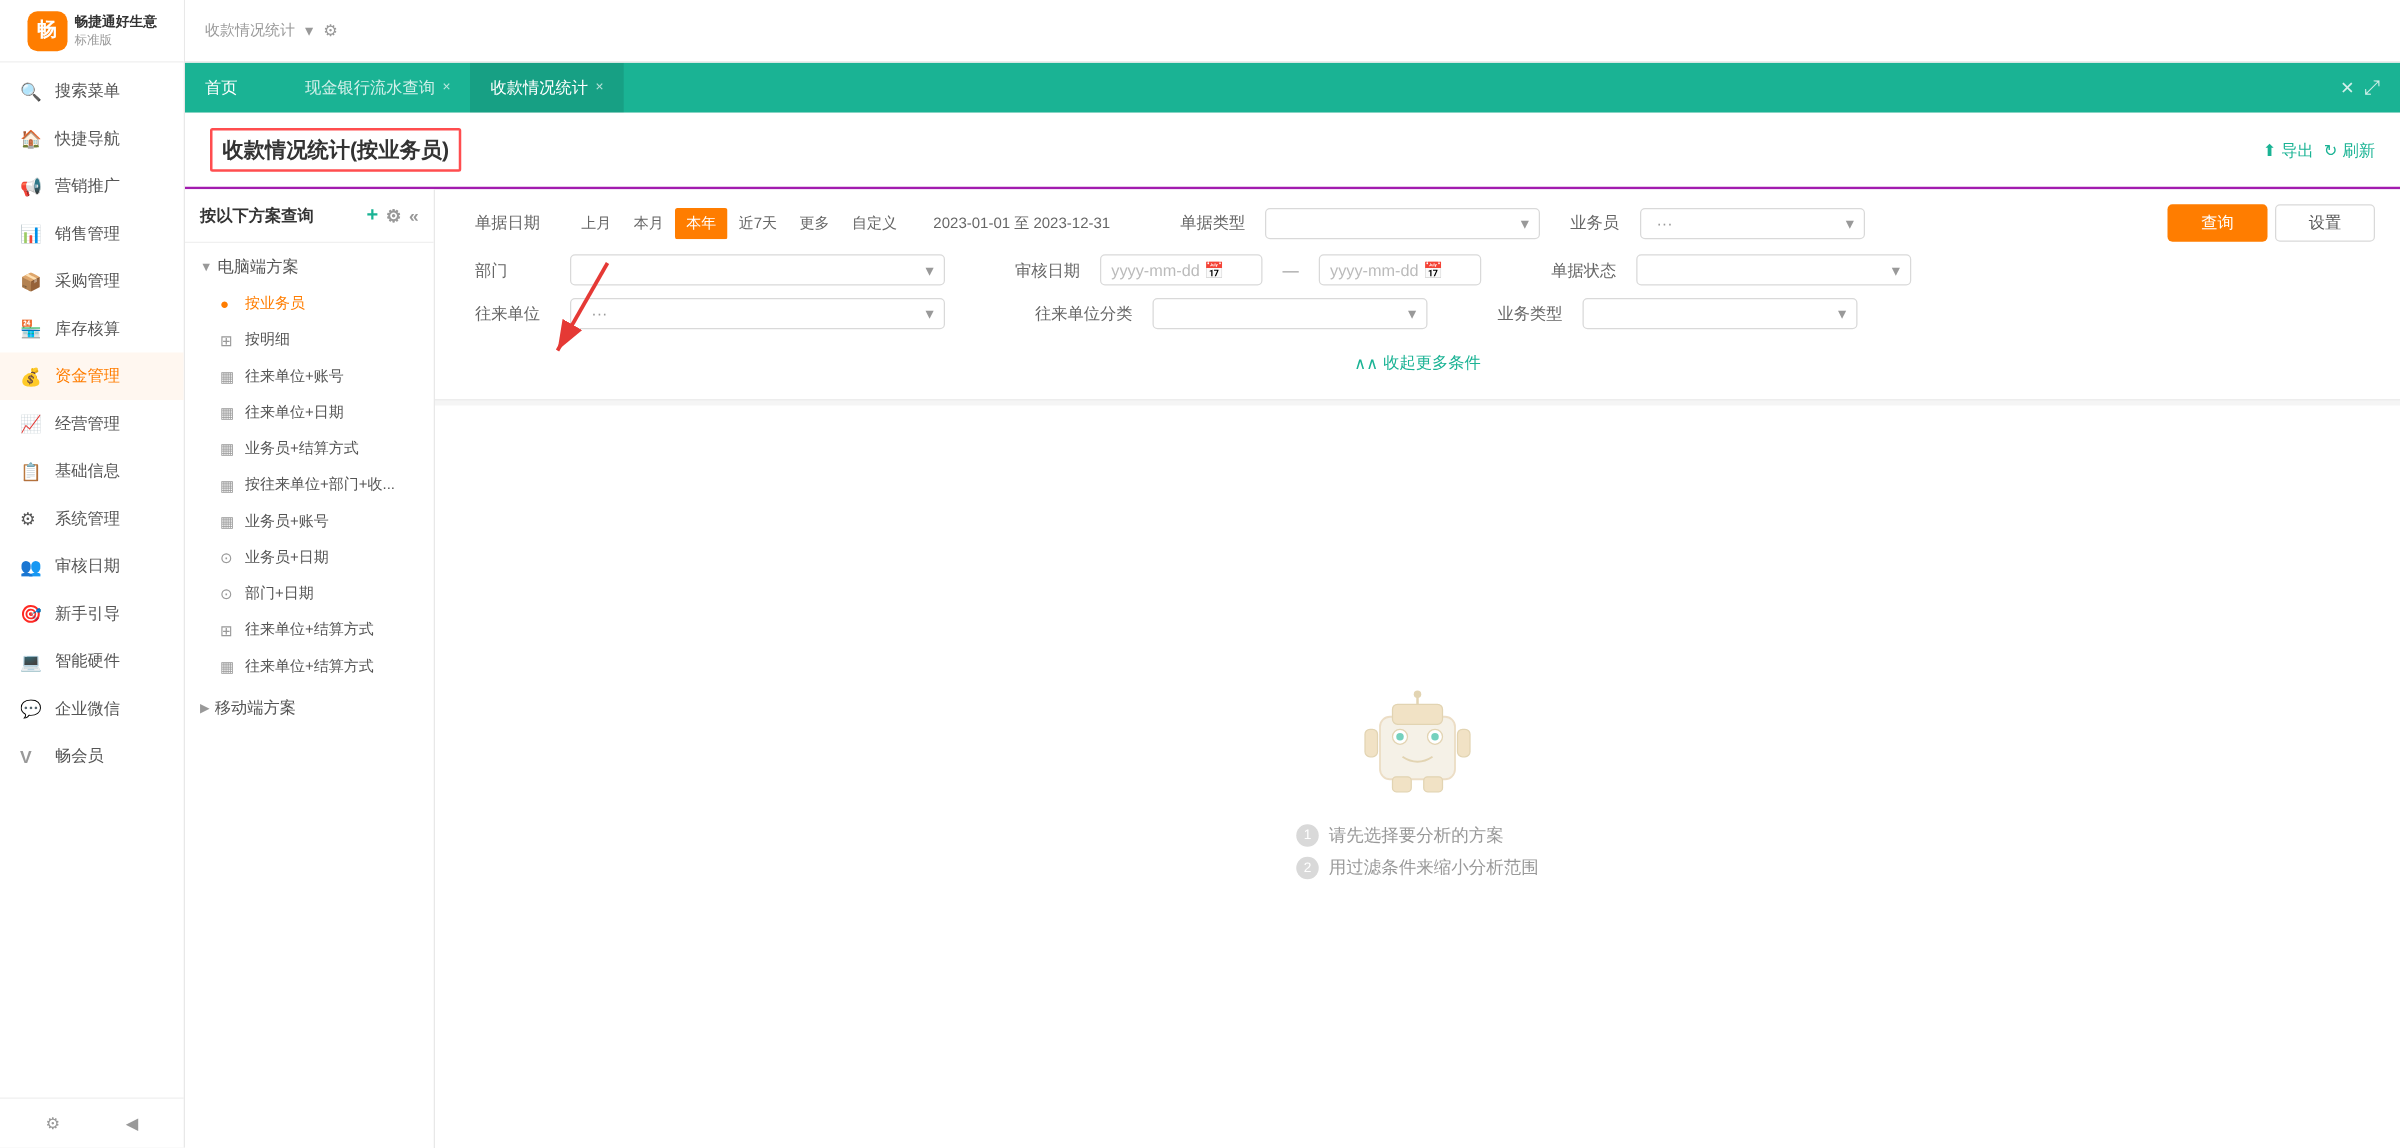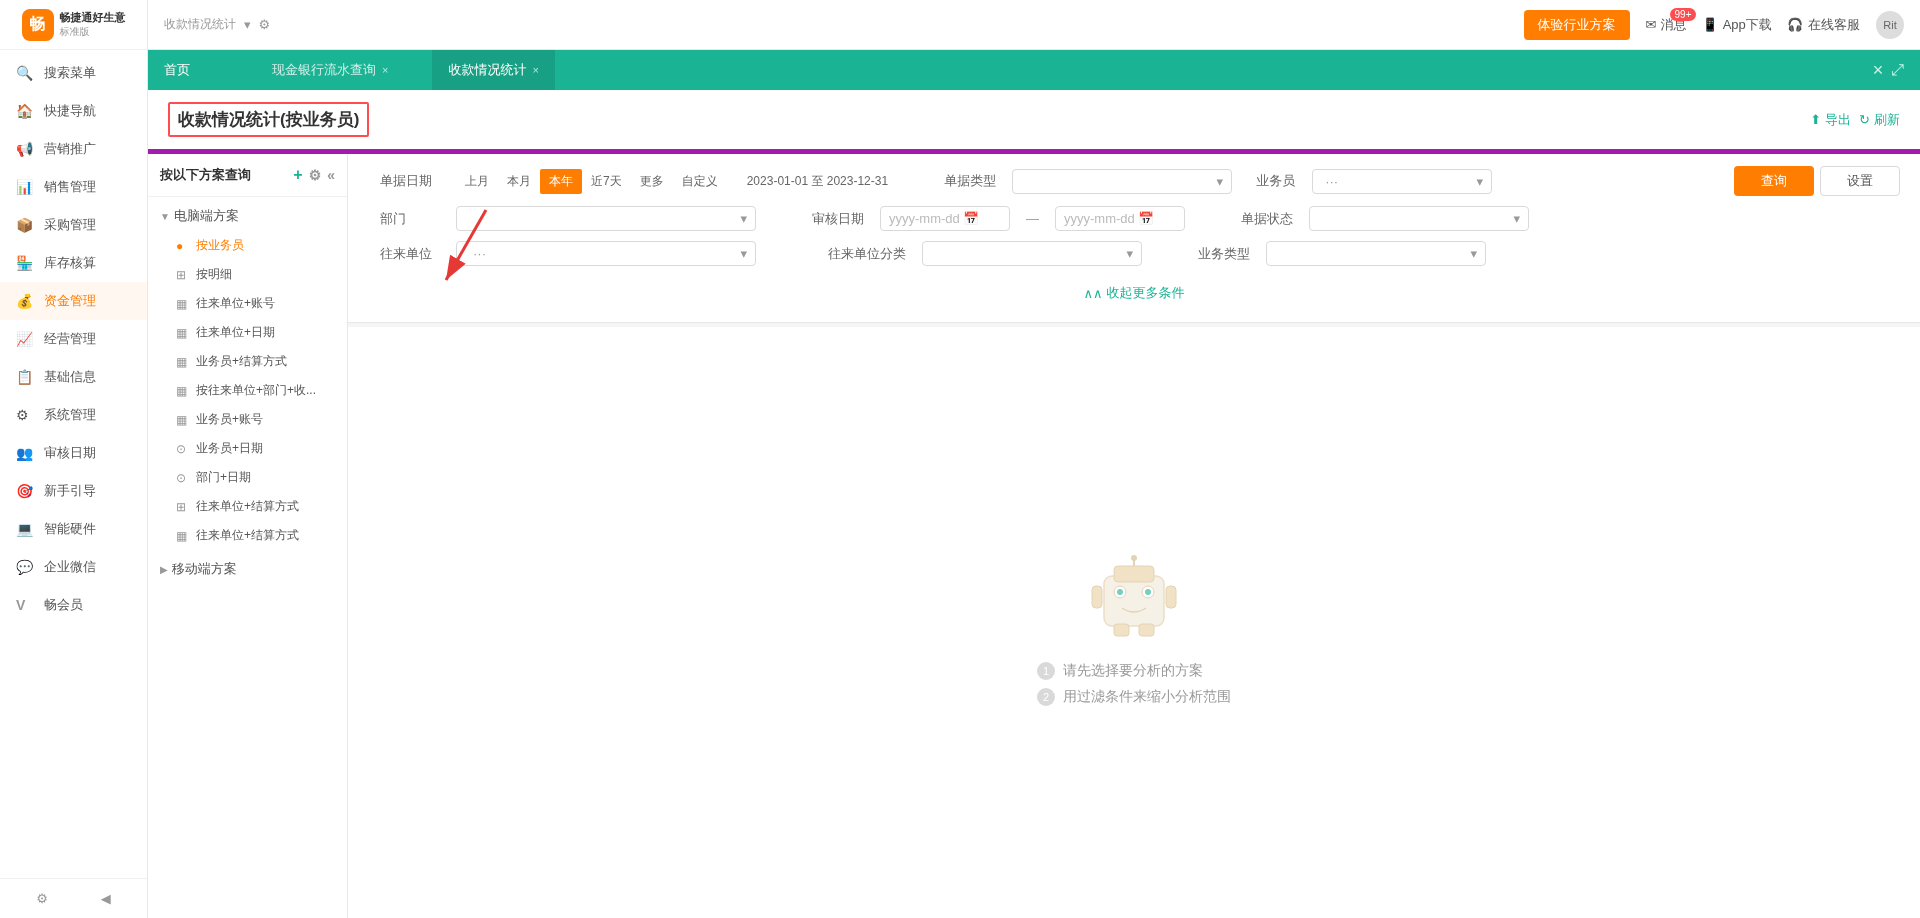--- a/index.html
+++ b/index.html
@@ -53,21 +53,21 @@
     .badge {
       background: #ff4d4f; color: white; border-radius: 10px; font-size: 10px;
       padding: 1px 5px; position: absolute; top: -8px; right: -10px;
     }
     .topbar-app, .topbar-service { display: flex; align-items: center; gap: 4px; color: #555; cursor: pointer; }
     .user-avatar { width: 28px; height: 28px; border-radius: 50%; background: #ddd; display: flex; align-items: center; justify-content: center; }
 
     
     .tabs {
       position: fixed; left: 148px; top: 50px; right: 0; height: 40px;
-      background: #1ab394; display: flex; align-items: stretch; z-index: 98; gap: 28px;
+      background: #1ab394; display: flex; align-items: stretch; z-index: 98;
     }
     .tab {
       display: flex; align-items: center; padding: 0 16px; cursor: pointer;
       color: rgba(255,255,255,0.8); font-size: 13px; gap: 6px; min-width: 80px;
     }
     .tab.home { color: white; }
     .tab.active { background: rgba(0,0,0,0.1); color: white; }
     .tab-close { font-size: 11px; color: rgba(255,255,255,0.7); cursor: pointer; }
     .tabs-right { margin-left: auto; display: flex; align-items: center; gap: 8px; padding-right: 16px; }
     .tabs-right span { color: rgba(255,255,255,0.8); cursor: pointer; font-size: 16px; }
@@ -75,21 +75,21 @@
     
     .main {
       position: fixed; left: 148px; top: 90px; right: 0; bottom: 0;
       background: #f5f5f5; overflow: auto;
     }
 
     
     .page-header {
       background: white; padding: 12px 20px; display: flex;
       align-items: center; justify-content: space-between;
-      border-bottom: 5px solid #a21caf;
+      border-bottom: 2px solid #a21caf;
     }
     .page-title {
       font-size: 18px; font-weight: 600; color: #333;
       border: 2px solid #ff4d4f; padding: 4px 8px; border-radius: 2px;
     }
     .page-actions { display: flex; gap: 8px; align-items: center; }
     .export-btn {
       display: flex; align-items: center; gap: 4px; color: #1ab394;
       cursor: pointer; font-size: 13px;
     }
@@ -283,39 +283,20 @@
     <span style="cursor:pointer;color:#999;">⚙</span>
     <span style="cursor:pointer;color:#999;">◀</span>
   </div>
 </div>
 
 <div class="topbar">
   <div class="topbar-left">
     <span style="color:#999;font-size:12px;">收款情况统计</span>
     <span style="color:#999;">▾</span>
     <span style="color:#999;cursor:pointer;">⚙</span>
-  </div>
-  <div class="topbar-right">
-    <button class="topbar-trial-btn">体验行业方案</button>
-    <div class="topbar-msg" style="position:relative;">
-      <span>✉</span>
-      <span>消息</span>
-      <span class="badge">99+</span>
-    </div>
-    <div class="topbar-app">
-      <span>📱</span>
-      <span>App下载</span>
-    </div>
-    <div class="topbar-service">
-      <span>🎧</span>
-      <span>在线客服</span>
-    </div>
-    <div class="user-avatar">
-      <span style="font-size:11px;color:#666;">Rit</span>
-    </div>
   </div>
 </div>
 
 <div class="tabs">
   <div class="tab home">
     <span>首页</span>
   </div>
   <div class="tab">
     <span>现金银行流水查询</span>
     <span class="tab-close">×</span>

